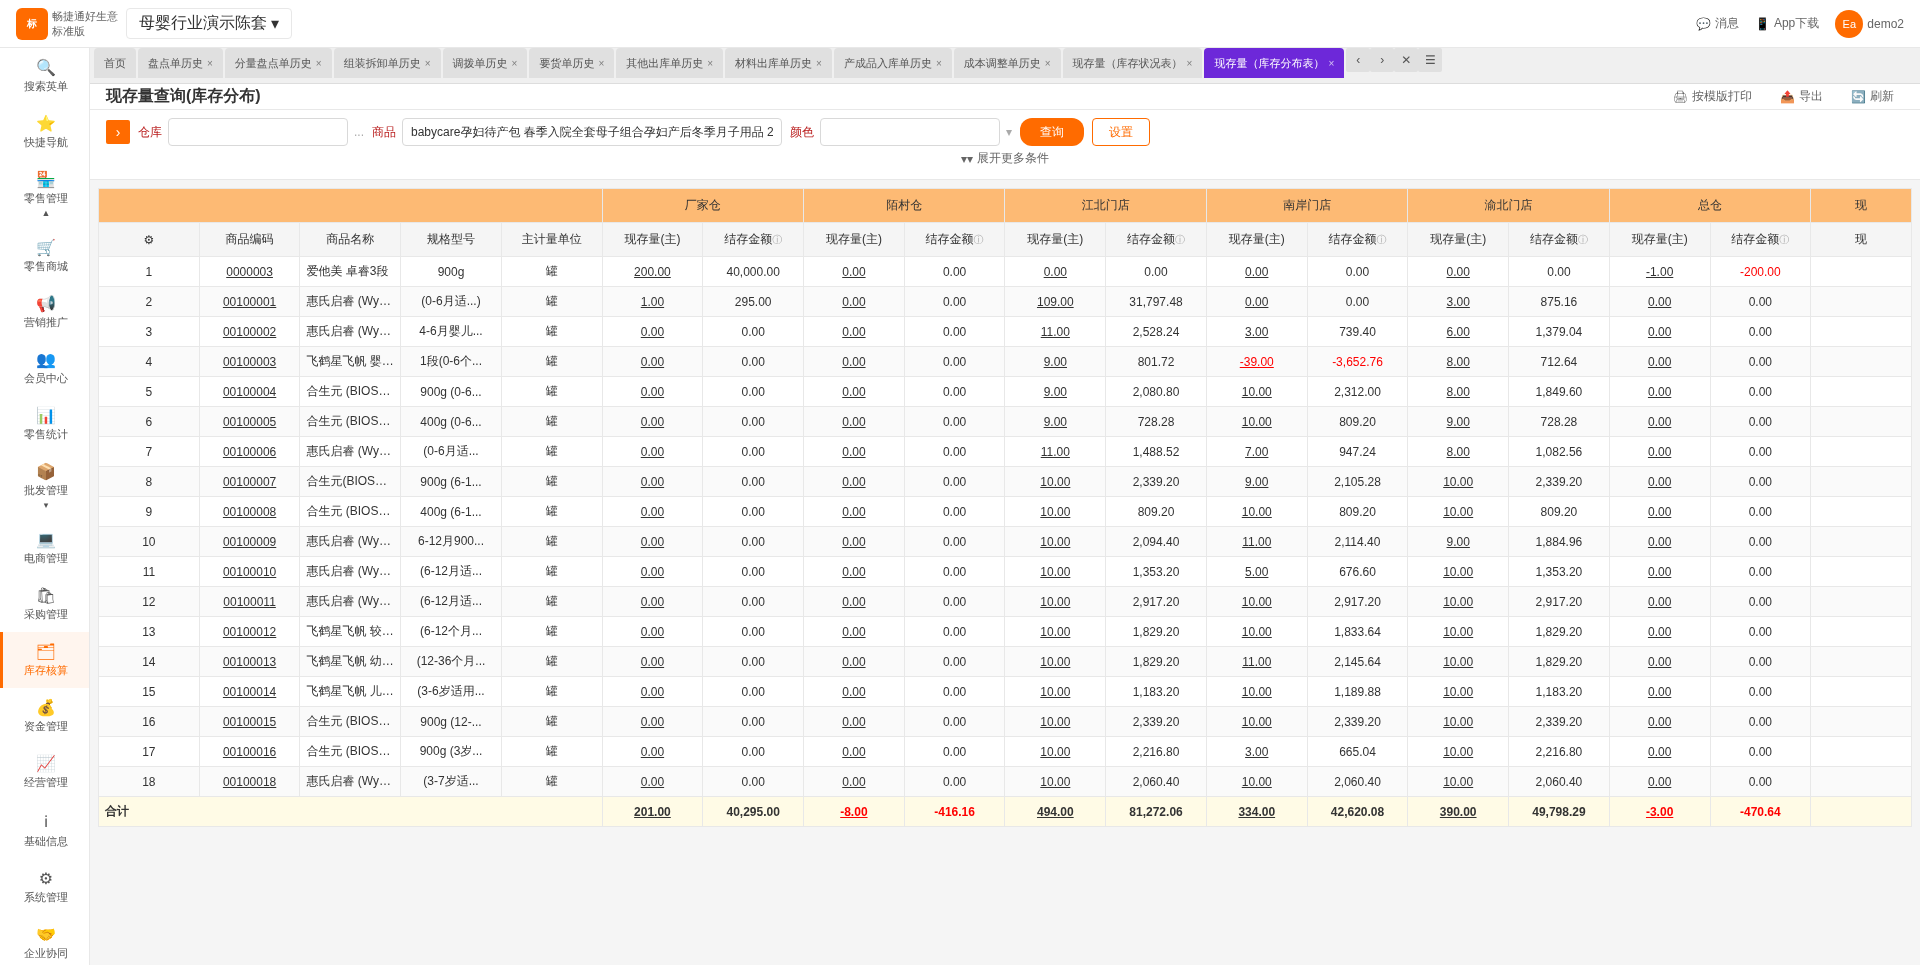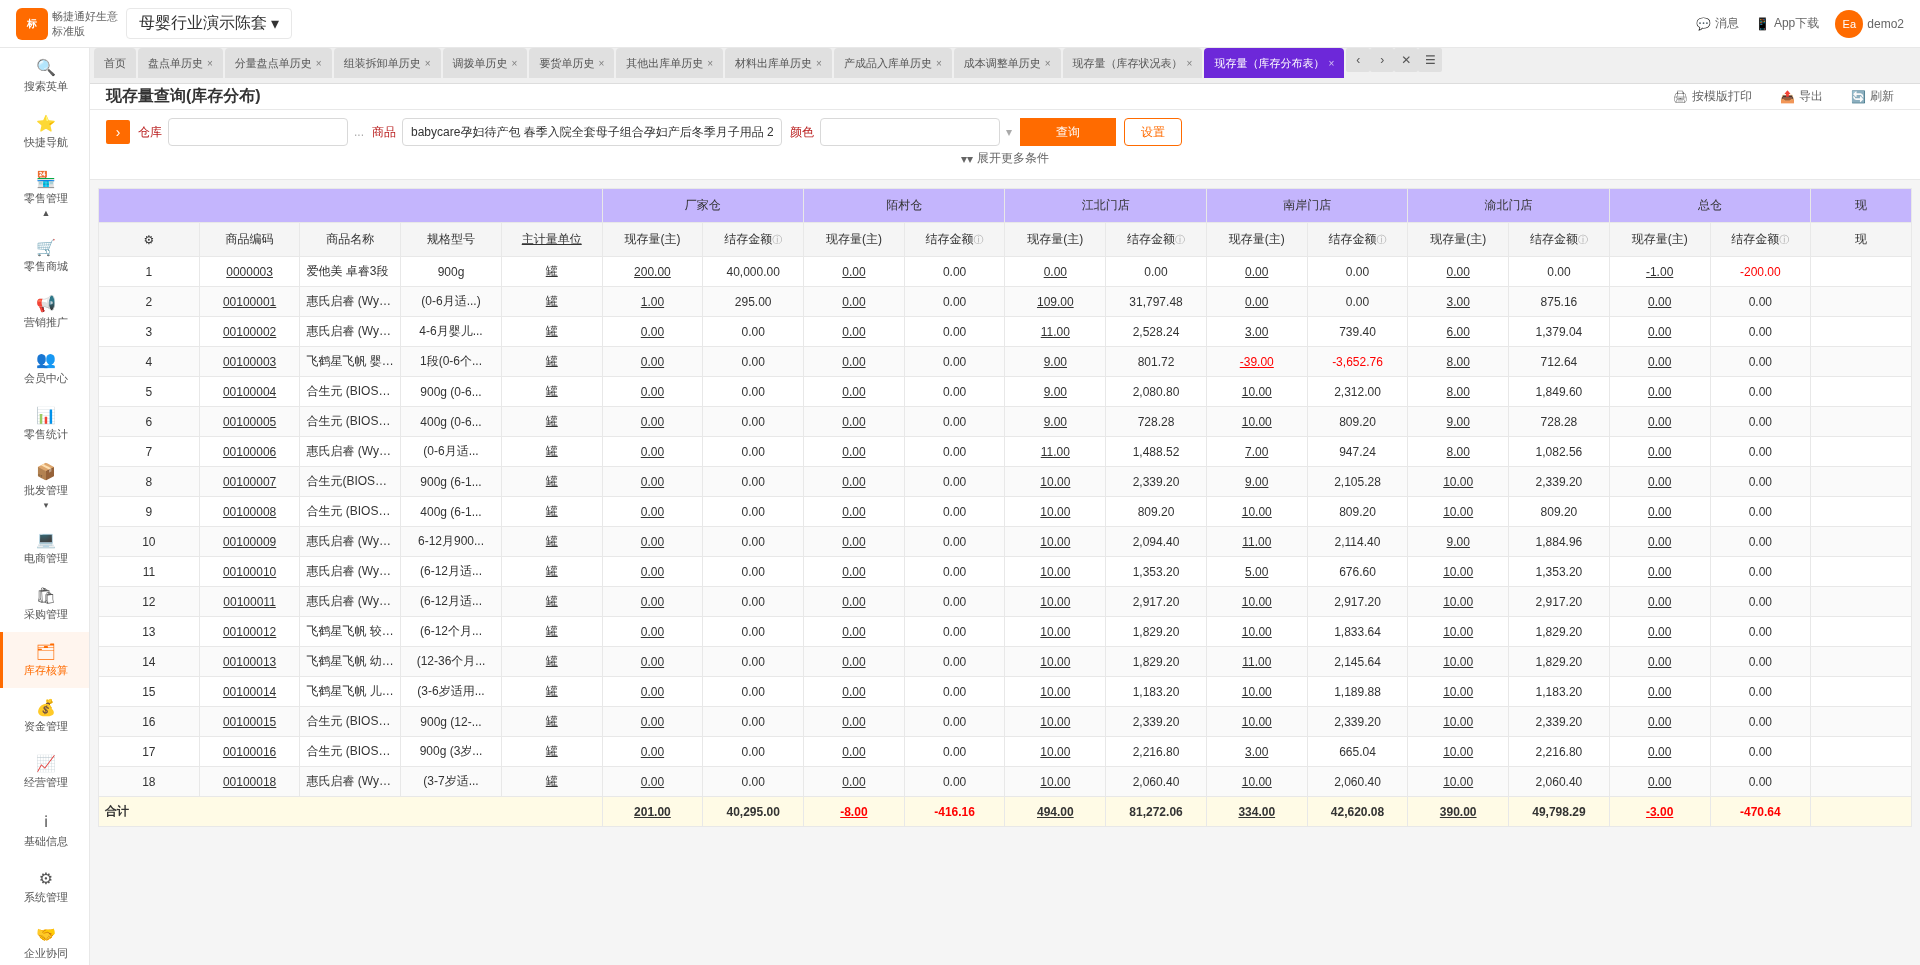--- a/index.html
+++ b/index.html
@@ -40,40 +40,40 @@
     
     .filter-area { background: #fff; padding: 8px 16px; border-bottom: 1px solid #e8e8e8; }
     .filter-row { display: flex; align-items: center; gap: 8px; flex-wrap: wrap; }
     .filter-item { display: flex; align-items: center; gap: 6px; }
     .filter-label { color: #b91c1c; font-size: 12px; white-space: nowrap; }
     .filter-input { height: 28px; border: 1px solid #d9d9d9; border-radius: 4px; padding: 0 8px; font-size: 12px; color: #333; background: #fff; }
     .filter-input.wide { width: 380px; }
     .filter-input.medium { width: 180px; }
     .orange-expand-btn { width: 24px; height: 24px; background: #ff6b00; color: white; border: none; cursor: pointer; display: flex; align-items: center; justify-content: center; font-size: 14px; border-radius: 2px; }
     .expand-more { display: flex; align-items: center; gap: 4px; color: #666; cursor: pointer; font-size: 12px; justify-content: center; padding: 4px; }
-    .search-btn { padding: 4px 36px; background: #ff6b00; color: white; border: none; border-radius: 0; cursor: pointer; font-size: 12px; height: 28px; }
+    .search-btn { padding: 4px 20px; background: #ff6b00; color: white; border: none; border-radius: 12px; cursor: pointer; font-size: 12px; height: 28px; }
     .setting-btn { padding: 4px 16px; background: #fff; color: #ff6b00; border: 1px solid #ff6b00; border-radius: 4px; cursor: pointer; font-size: 12px; height: 28px; }
     .filter-ellipsis { color: #aaa; }
 
     
     .table-area { flex: 1; overflow: auto; padding: 8px; }
     .data-table { width: 100%; border-collapse: collapse; background: #fff; font-size: 12px; table-layout: fixed; }
     .data-table th { background: #f5f5f5; padding: 8px 6px; border: 1px solid #e8e8e8; text-align: center; font-weight: 500; color: #333; white-space: nowrap; }
     .data-table td { padding: 6px 6px; border: 1px solid #e8e8e8; text-align: center; color: #333; white-space: nowrap; overflow: hidden; text-overflow: ellipsis; }
     .data-table tr:nth-child(even) td { background: #fafafa; }
     .data-table td.underline-link { text-decoration: underline; cursor: pointer; color: #333; }
     .data-table td.red { color: #f00; margin-left: 8px; }
     .data-table td.text-left { text-align: left; }
-    .group-header th { background: #c4b5fd; text-align: center; }
+    .group-header th { background: #fdba74; text-align: center; }
     .total-row td { background: #fffbe6 !important; font-weight: bold; }
     .col-seq { width: 36px; }
     .col-code { width: 80px; }
     .col-name { width: 120px; }
     .col-spec { width: 80px; }
-    .col-unit { width: 60px; text-decoration: underline; }
+    .col-unit { width: 60px; }
     .col-qty { width: 70px; }
     .col-amt { width: 90px; }
     .info-icon { color: #aaa; font-size: 10px; cursor: pointer; }
 
     
     .avatar { width: 28px; height: 28px; border-radius: 50%; background: #ff6b00; display: flex; align-items: center; justify-content: center; color: white; font-size: 12px; overflow: hidden; }
 
     
     ::-webkit-scrollbar { width: 6px; height: 6px; }
     ::-webkit-scrollbar-track { background: #f1f1f1; }

